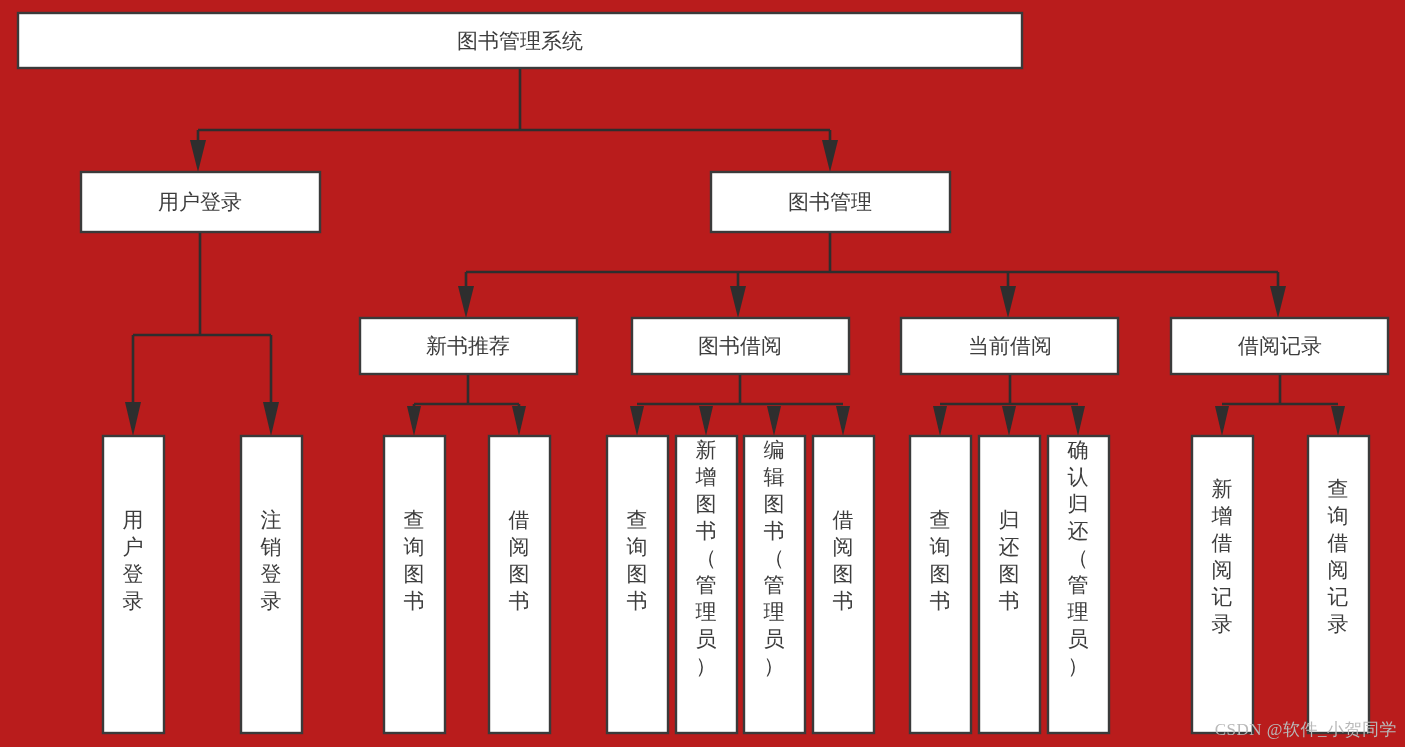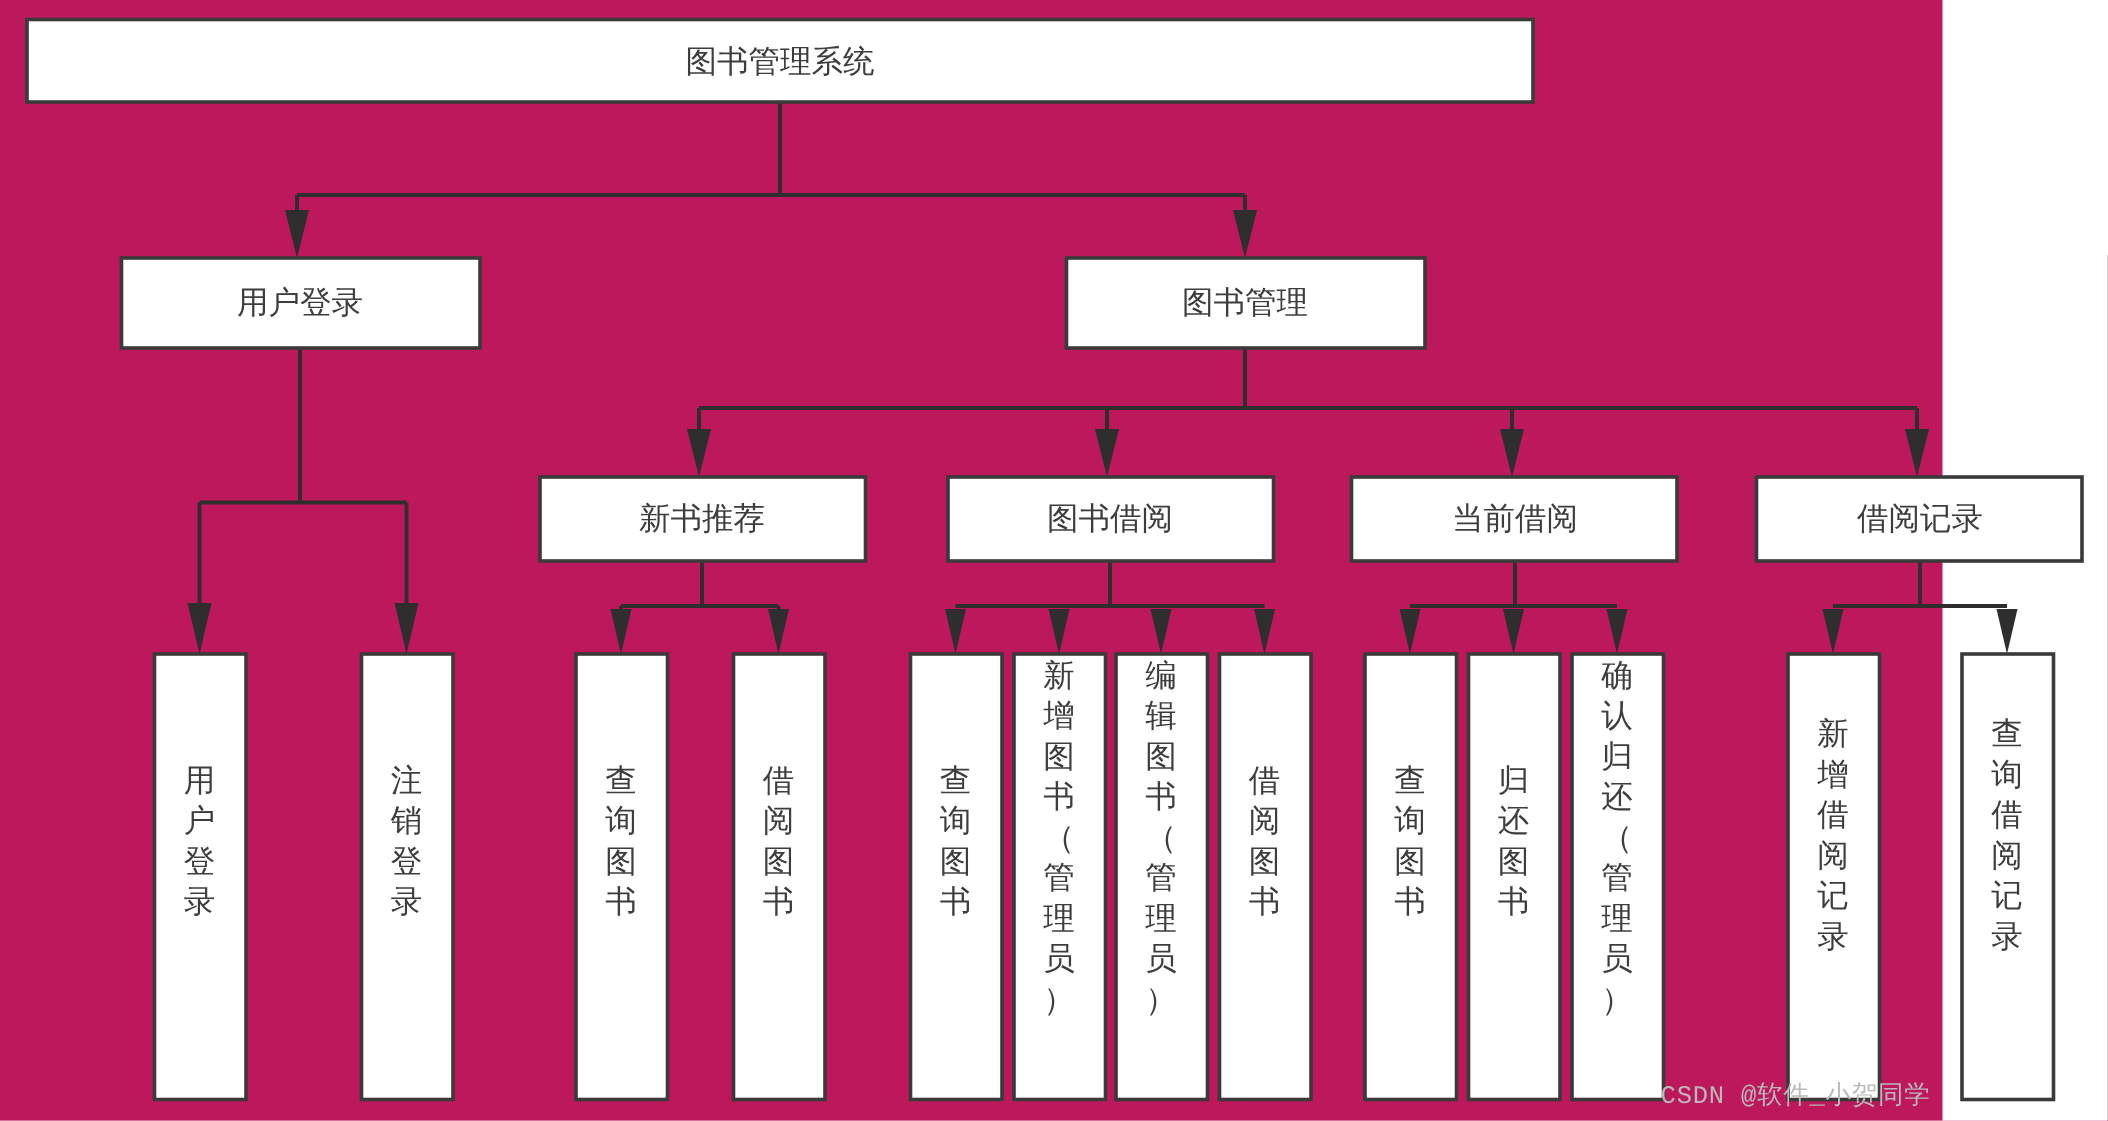--- a/index.html
+++ b/index.html
@@ -8,23 +8,23 @@
     background: #ffffff;
   }
   body {
     width: 1405px;
     height: 747px;
     font-family: "DejaVu Sans", "Liberation Sans", sans-serif;
     overflow: hidden;
   }
   #diagram-root {
     position: relative;
-    width: 1295px;
+    width: 1405px;
     height: 747px;
-    background: #be185d;
+    background: #b91c1c;
   }
   svg.diagram-canvas {
     position: absolute;
     left: 0;
     top: 0;
     width: 1405px;
     height: 747px;
     display: block;
   }
   .node-box {
@@ -53,21 +53,21 @@
   .node-label-v {
     fill: #3d3d3d;
     font-family: "DejaVu Sans", "Liberation Sans", sans-serif;
     font-size: 21px;
     text-anchor: middle;
   }
   .watermark {
     position: absolute;
     right: 8px;
     bottom: 6px;
-    font-family: Liberation Mono, monospace;
+    font-family: Liberation Serif, serif;
     font-size: 17px;
     color: #b9b9b9;
     letter-spacing: 0.5px;
     white-space: nowrap;
     user-select: none;
   }
 </style>
 </head>
 <body>
 

